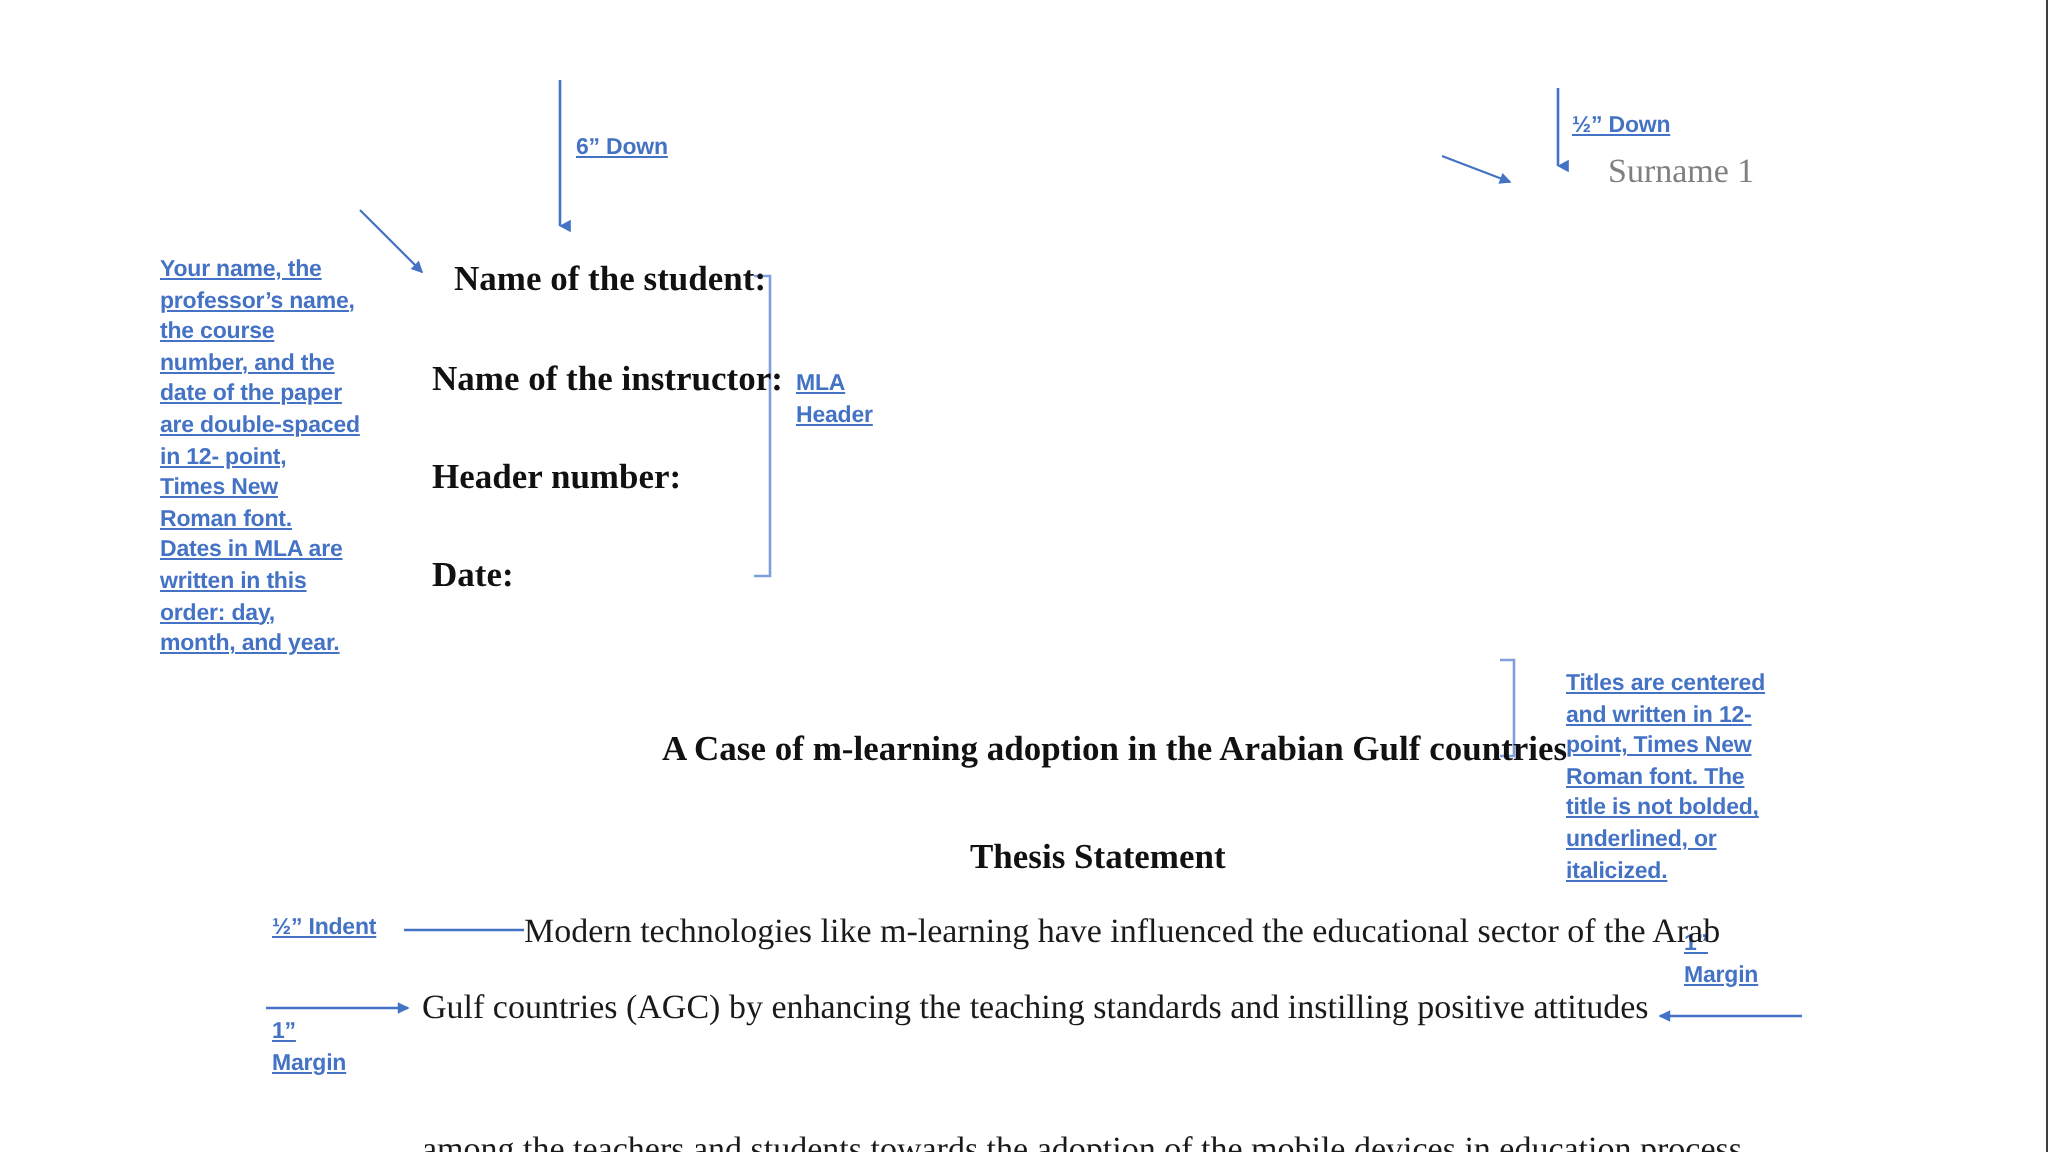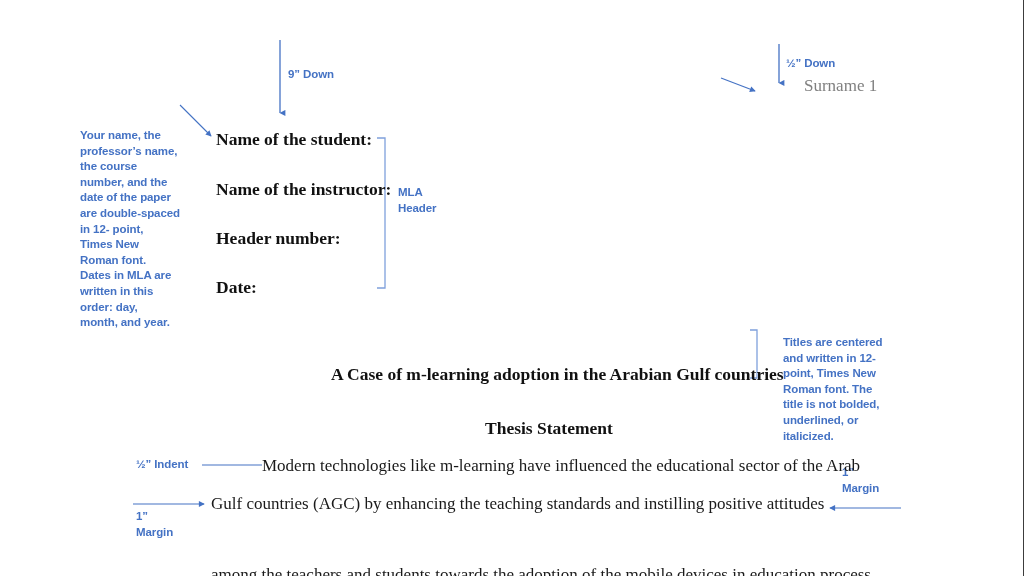--- a/index.html
+++ b/index.html
@@ -19,20 +19,21 @@
   
   .anno {
     position: absolute;
     color: #4472C4;
     font-family: "Liberation Sans", sans-serif;
     font-weight: bold;
     font-size: 11.5px;
     line-height: 15.6px;
     letter-spacing: -0.1px;
     white-space: pre-line;
+    text-decoration: underline;
   }
 
   
   .doc {
     position: absolute;
     color: #111111;
     font-family: "Liberation Serif", serif;
     font-weight: bold;
     font-size: 17.5px;
     white-space: nowrap;
@@ -91,21 +92,21 @@
 
     <path d="M750,330 L757,330 L757,378 L750,378" fill="none" stroke="#7FA0DC" stroke-width="1.3"></path>
 
     <line x1="202" y1="465" x2="262" y2="465" stroke="#4472C4" stroke-width="1.2"></line>
 
     <line x1="133" y1="504" x2="204" y2="504" stroke="#4472C4" stroke-width="1.2" marker-end="url(#arrowHead)"></line>
 
     <line x1="901" y1="508" x2="830" y2="508" stroke="#4472C4" stroke-width="1.2" marker-end="url(#arrowHead)"></line>
   </svg>
 
-  <div class="anno" style="left:288px; top:67px;">9” Down</div>
+  <div class="anno" style="left:288px; top:67px;">6” Down</div>
 
   <div class="anno" style="left:786px; top:56px;">½” Down</div>
 
   <div class="anno" style="left:80px; top:88px; width:110px;margin-top:40px;">Your name, the
 professor’s name,
 the course
 number, and the
 date of the paper
 are double-spaced
 in 12- point,
@@ -131,21 +132,21 @@
   <div class="anno" style="left:136px; top:457px;">½” Indent</div>
 
   <div class="anno" style="left:136px; top:509px; width:70px;">1”
 Margin</div>
 
   <div class="anno" style="left:842px; top:465px; width:70px;">1”
 Margin</div>
 
   <div class="doc header-num" style="left:757px; top:76px;margin-left:47px;">Surname 1</div>
 
-  <div class="doc" style="left:216px; top:129px;">Name of the student:</div>
+  <div class="doc" style="left:227px; top:129px;">Name of the student:</div>
 
   <div class="doc" style="left:216px; top:179px;">Name of the instructor:</div>
 
   <div class="doc" style="left:216px; top:228px;">Header number:</div>
 
   <div class="doc" style="left:216px; top:277px;">Date:</div>
 
 
   <div class="doc" style="left:331px; top:364px;">A Case of m-learning adoption in the Arabian Gulf countries</div>
 

